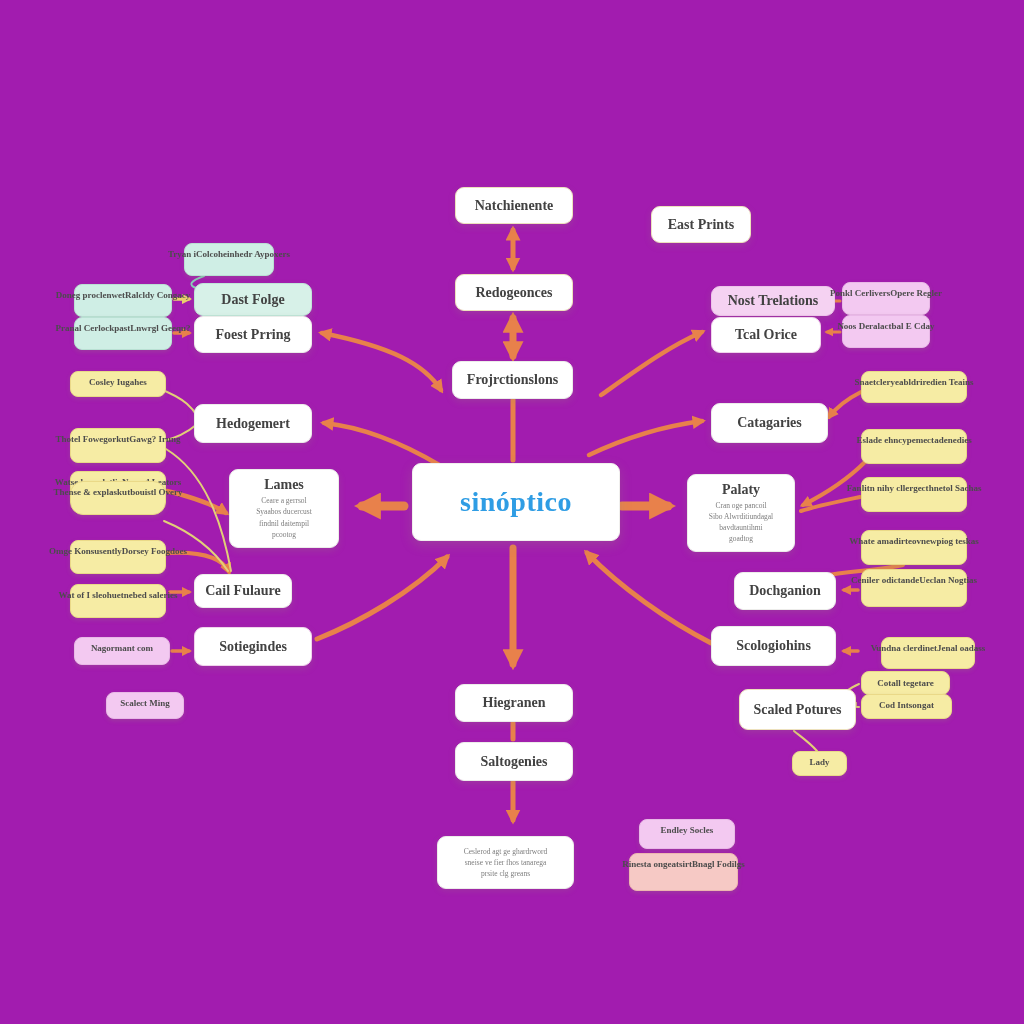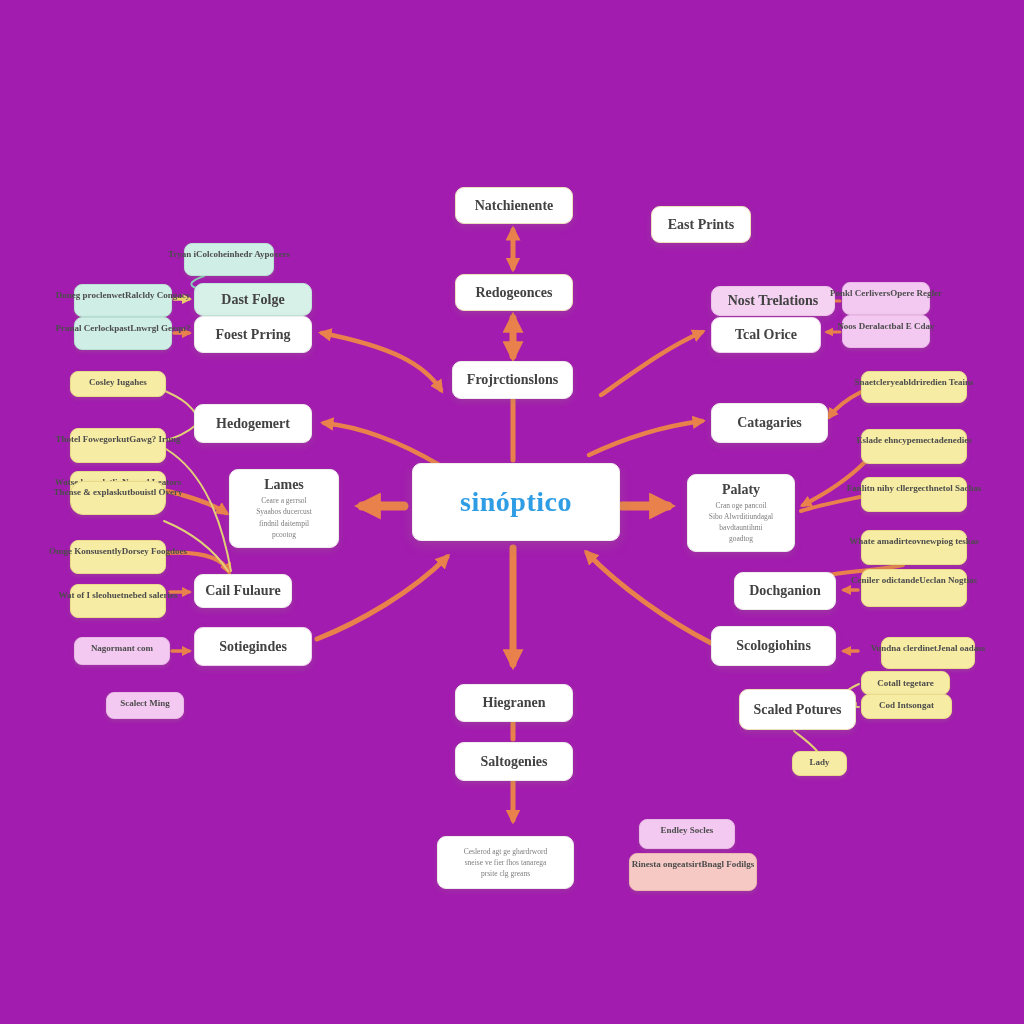--- a/index.html
+++ b/index.html
@@ -241,17 +241,17 @@
     </div>
     <div class="note yellow" style="left: 861px; top: 694px; width: 91px; height: 25px;">
       <div>Cod Intsongat</div>
     </div>
     <div class="note yellow" style="left: 792px; top: 751px; width: 55px; height: 25px;">
       <div>Lady</div>
     </div>
     <div class="note pink" style="left: 639px; top: 819px; width: 96px; height: 30px;">
       <div>Endley Socles</div>
     </div>
-    <div class="note red" style="left: 629px; top: 853px; width: 128px; height: 38px;">
+    <div class="note red" style="left: 629px; top: 853px; width: 109px; height: 38px;">
       <div>Rinesta ongeatsirt</div>
       <div>Bnagl Fodilgs</div>
     </div>
   </div>
 
 </body></html>

